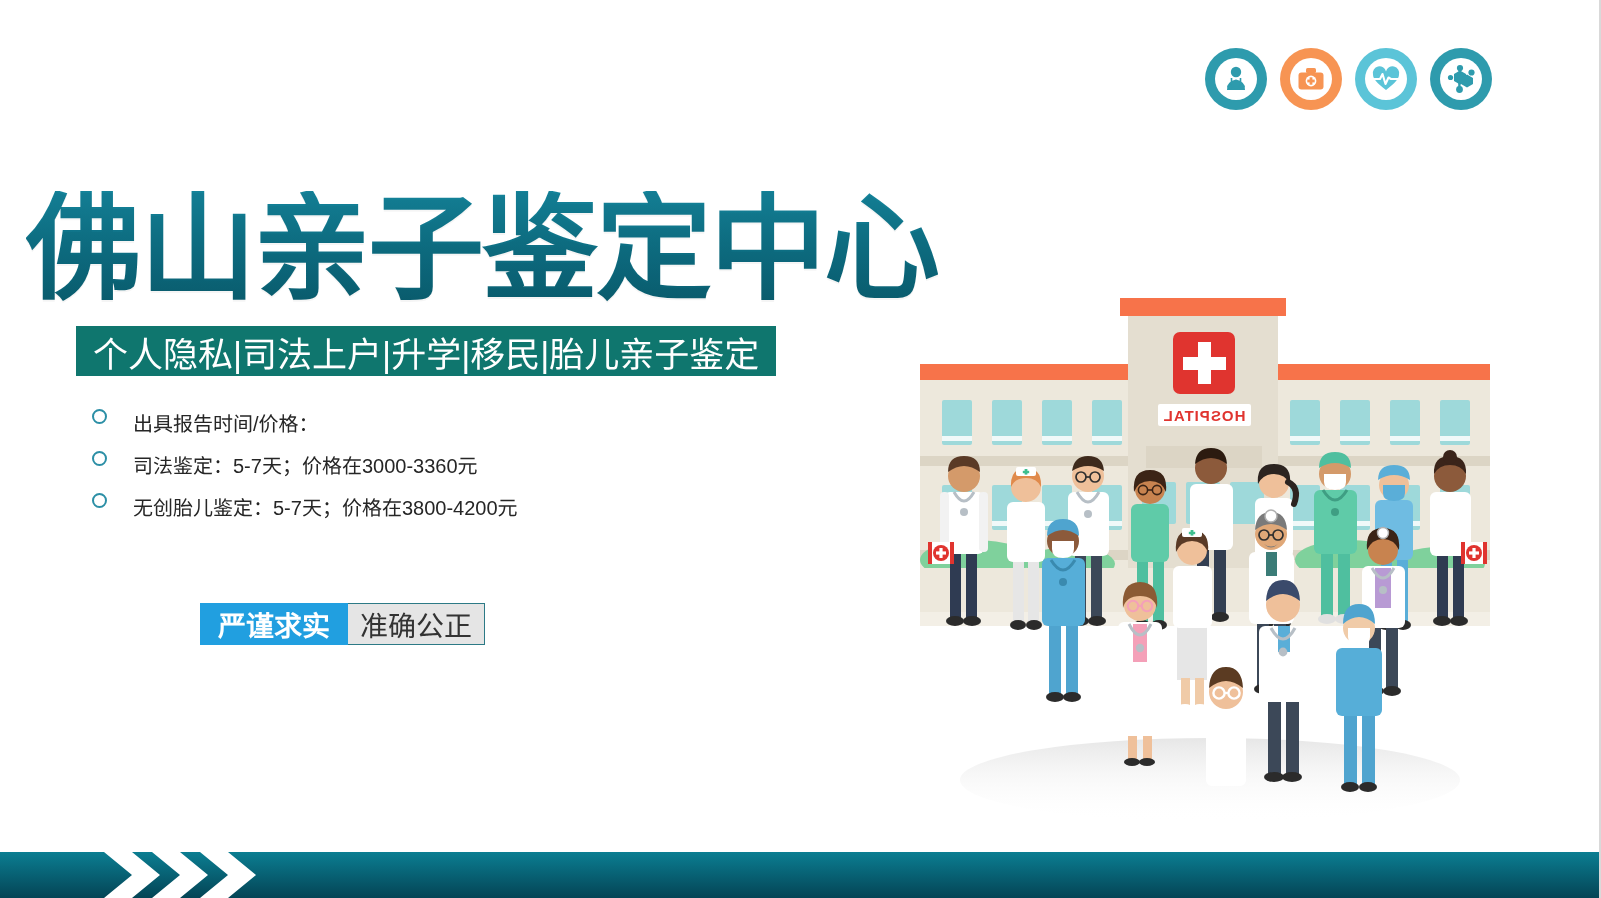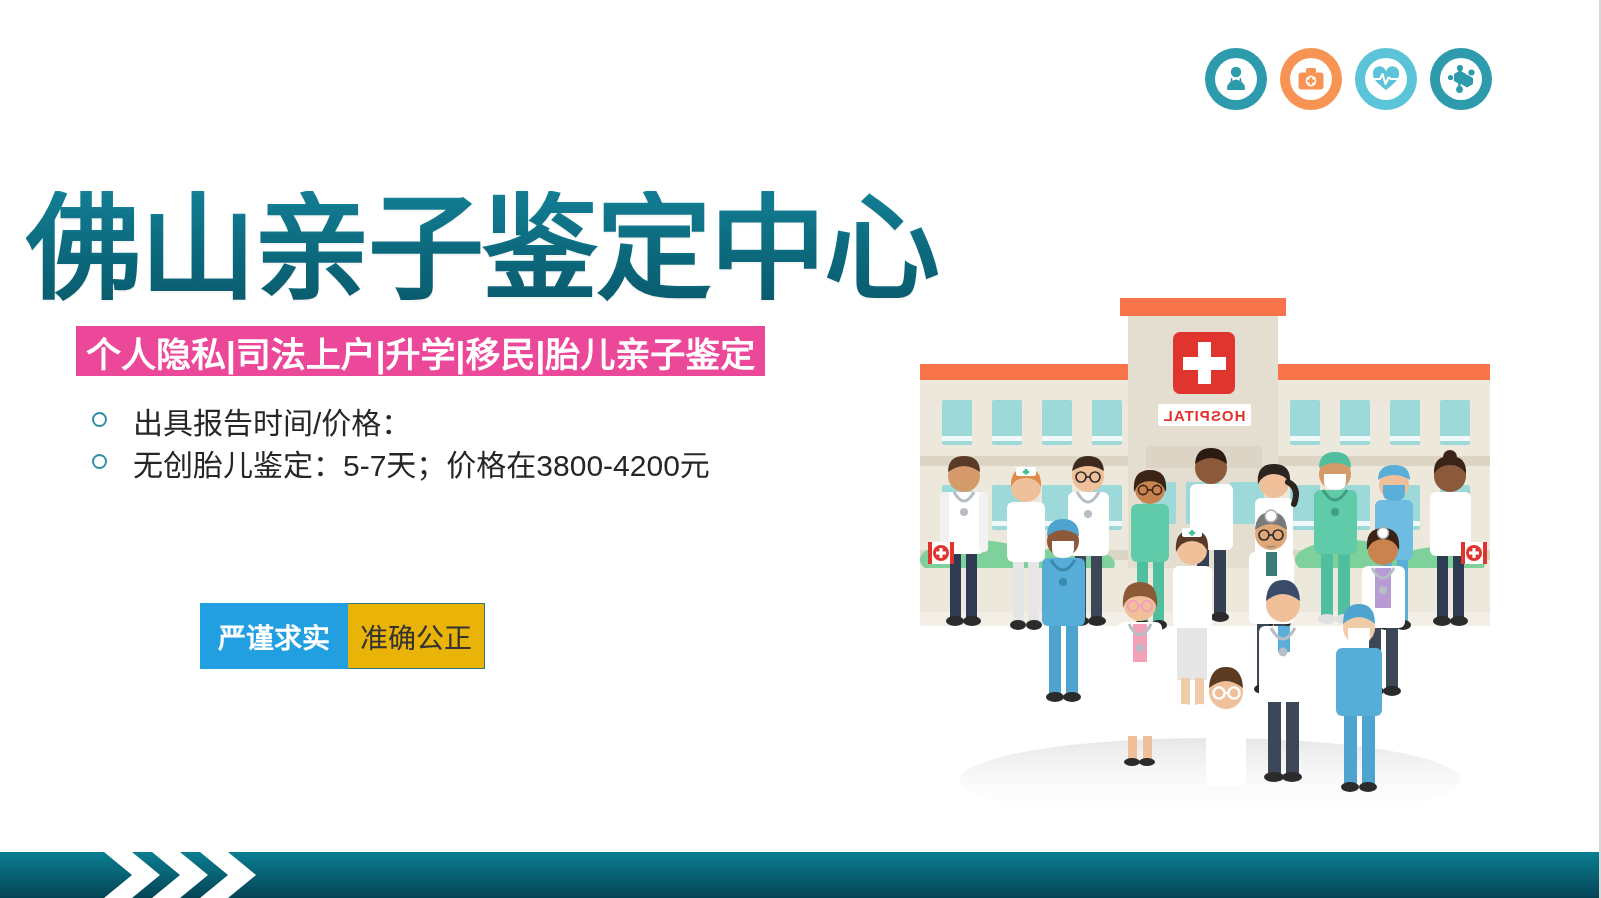--- a/index.html
+++ b/index.html
@@ -61,45 +61,45 @@
     text-shadow: 0 2px 0 rgba(0,0,0,0.04);
     margin-top: 34px;
   }
 
   
   .subtitle-bar {
     position: absolute;
     left: 76px;
     top: 326px;
     height: 50px;
-    padding: 0 10px;
+    padding: 0 17px;
     display: flex;
     align-items: center;
-    background: #ec4899;
+    background: #0f766e;
     color: #ffffff;
     font-size: 35px;
-    font-weight: bold;
+    font-weight: normal;
     letter-spacing: 0px;
     white-space: nowrap;
     box-sizing: border-box;
   }
 
   
   .bullet-list {
     position: absolute;
     left: 92px;
     top: 404px;
     width: 760px;
   }
   .bullet-item {
     display: flex;
     align-items: baseline;
     margin-bottom: 2px;
     color: #262626;
-    font-size: 30px;
+    font-size: 20px;
     line-height: 40px;
     white-space: nowrap;
   }
   .bullet-marker {
     flex: 0 0 auto;
     width: 11px;
     height: 11px;
     border: 2px solid #2C8FA6;
     border-radius: 50%;
     margin-right: 26px;
@@ -108,36 +108,36 @@
   }
   .bullet-text { flex: 0 1 auto; }
 
   
   .badge-group {
     position: absolute;
     left: 200px;
     top: 603px;
     display: flex;
     align-items: stretch;
-    height: 66px;
+    height: 42px;
   }
   .badge-blue {
     background: #219FE0;
     color: #ffffff;
     font-size: 28px;
     font-weight: bold;
     display: flex;
     align-items: center;
     justify-content: center;
     padding: 0 18px;
     white-space: nowrap;
     box-sizing: border-box;
   }
   .badge-white {
-    background: #eab308;
+    background: #e5e5e5;
     border: 1px solid #2C7A86;
     border-left: none;
     color: #333333;
     font-size: 28px;
     display: flex;
     align-items: center;
     justify-content: center;
     padding: 0 12px;
     white-space: nowrap;
     box-sizing: border-box;
@@ -219,20 +219,24 @@
   </div>
 
   <div class="main-title">佛山亲子鉴定中心</div>
 
   <div class="subtitle-bar">个人隐私|司法上户|升学|移民|胎儿亲子鉴定</div>
 
   <div class="bullet-list">
     <div class="bullet-item">
       <span class="bullet-marker"></span>
       <span class="bullet-text">出具报告时间/价格：</span>
+    </div>
+    <div class="bullet-item">
+      <span class="bullet-marker"></span>
+      <span class="bullet-text">司法鉴定：5-7天；价格在3000-3360元</span>
     </div>
     <div class="bullet-item">
       <span class="bullet-marker"></span>
       <span class="bullet-text">无创胎儿鉴定：5-7天；价格在3800-4200元</span>
     </div>
   </div>
 
   <div class="badge-group">
     <div class="badge-blue">严谨求实</div>
     <div class="badge-white">准确公正</div>

